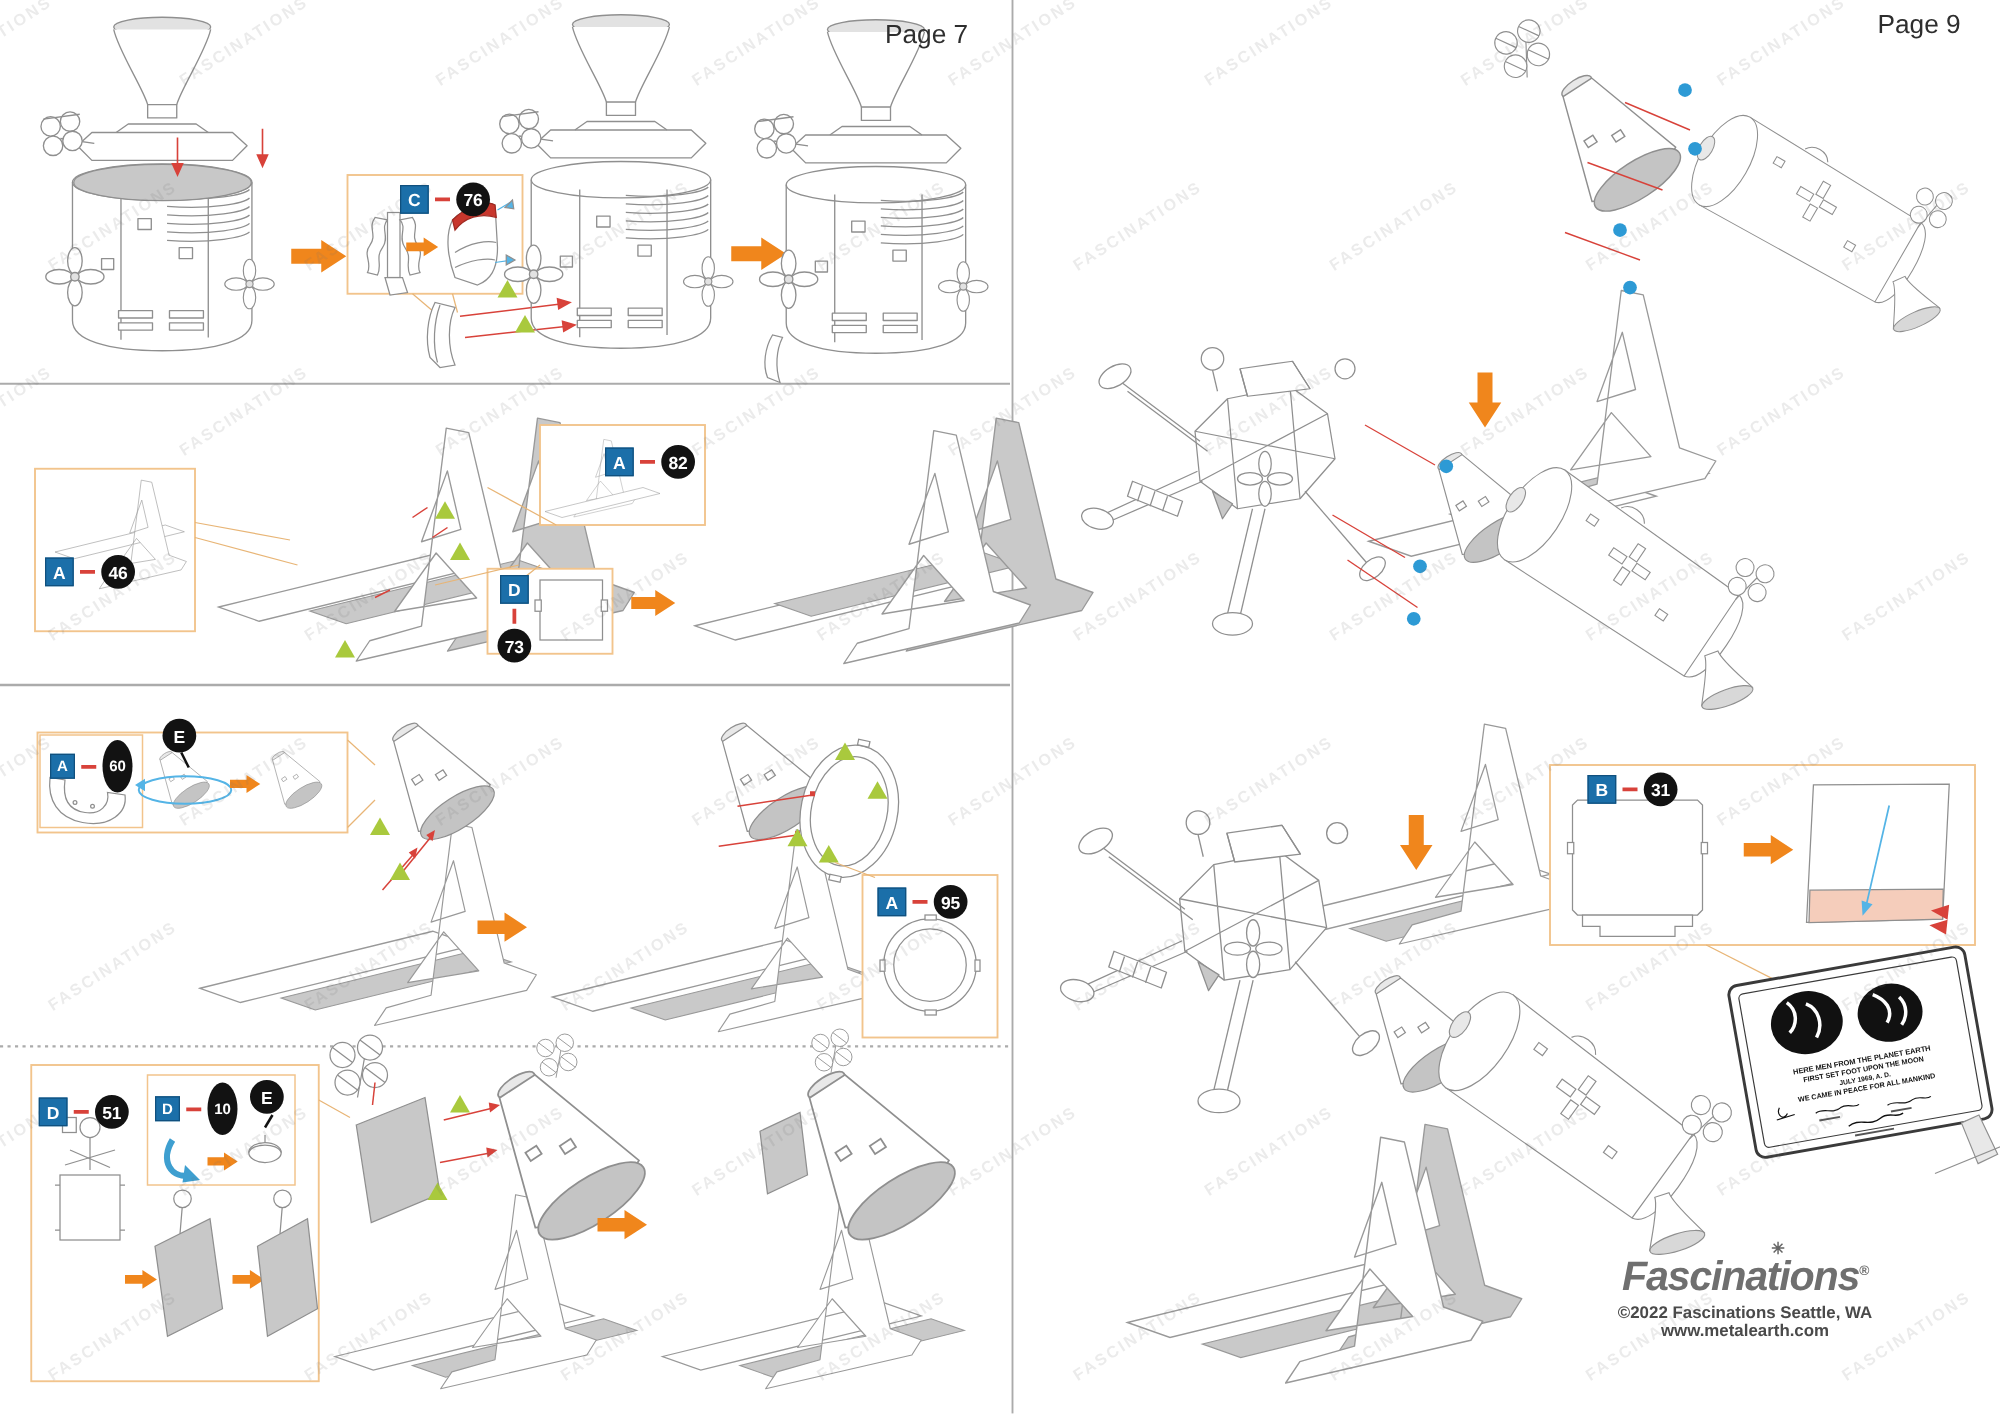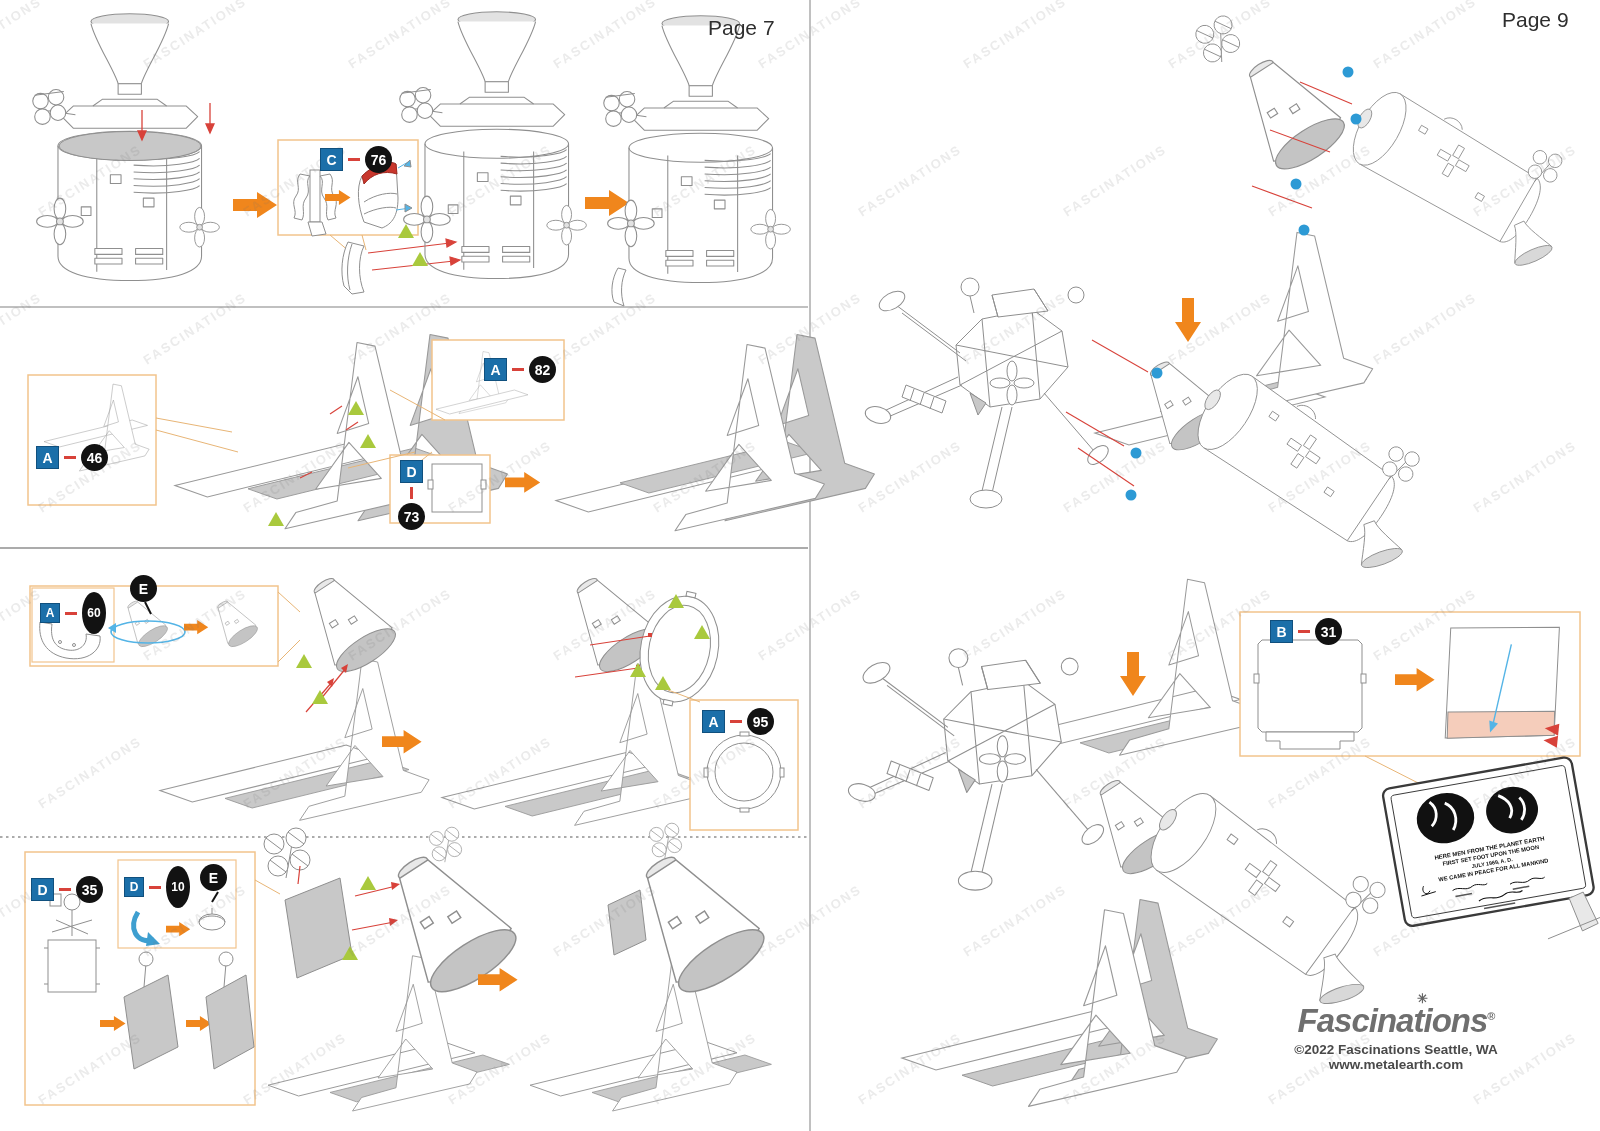--- a/index.html
+++ b/index.html
@@ -537,21 +537,21 @@
   <span class="bn">60</span>
 </div>
 <div class="badge abs overlay" style="left:702px;top:708px">
   <span class="bl">A</span>
   <span class="bd"></span>
   <span class="bn">95</span>
 </div>
 <div class="badge abs overlay" style="left:31px;top:876px">
   <span class="bl">D</span>
   <span class="bd"></span>
-  <span class="bn">35</span>
+  <span class="bn">51</span>
 </div>
 <div class="badge small abs overlay" style="left:124px;top:866px">
   <span class="bl">D</span>
   <span class="bd"></span>
   <span class="bn">10</span>
 </div>
 <div class="badge abs overlay" style="left:1270px;top:618px">
   <span class="bl">B</span>
   <span class="bd"></span>
   <span class="bn">31</span>

